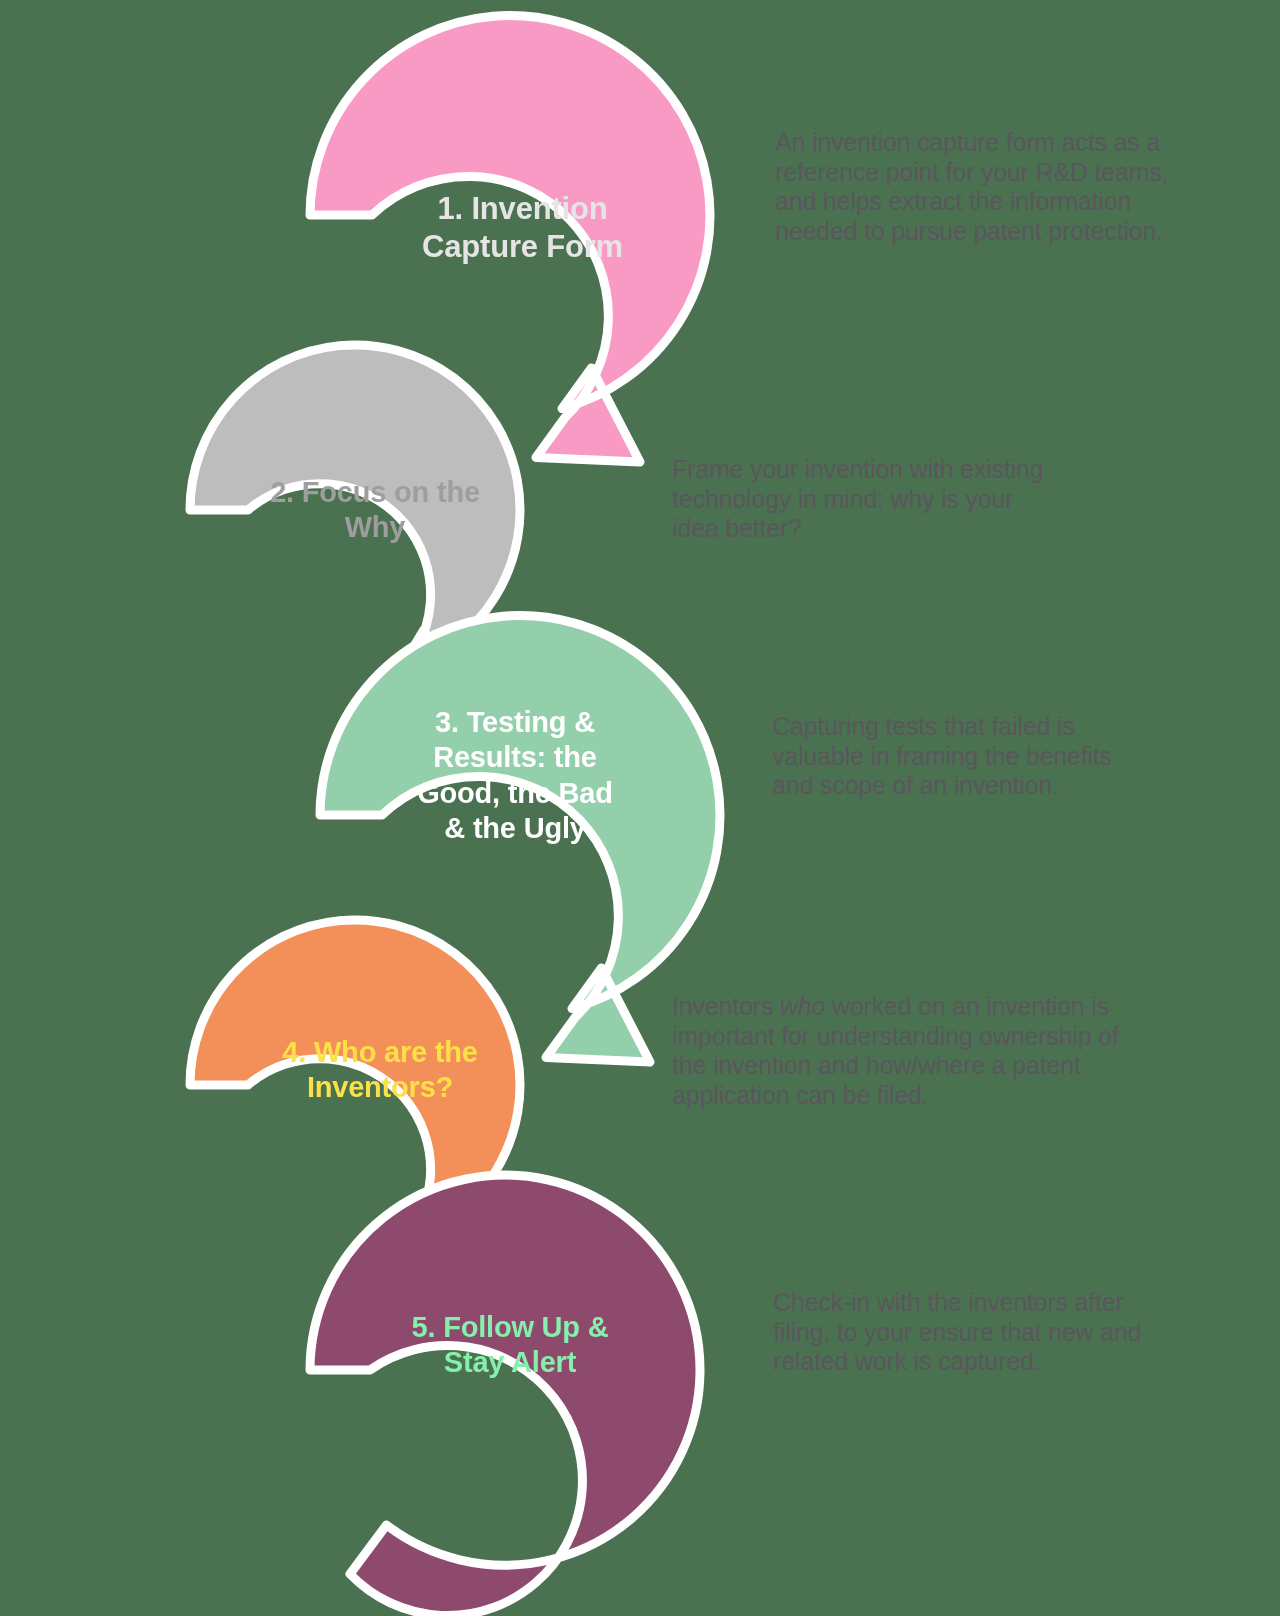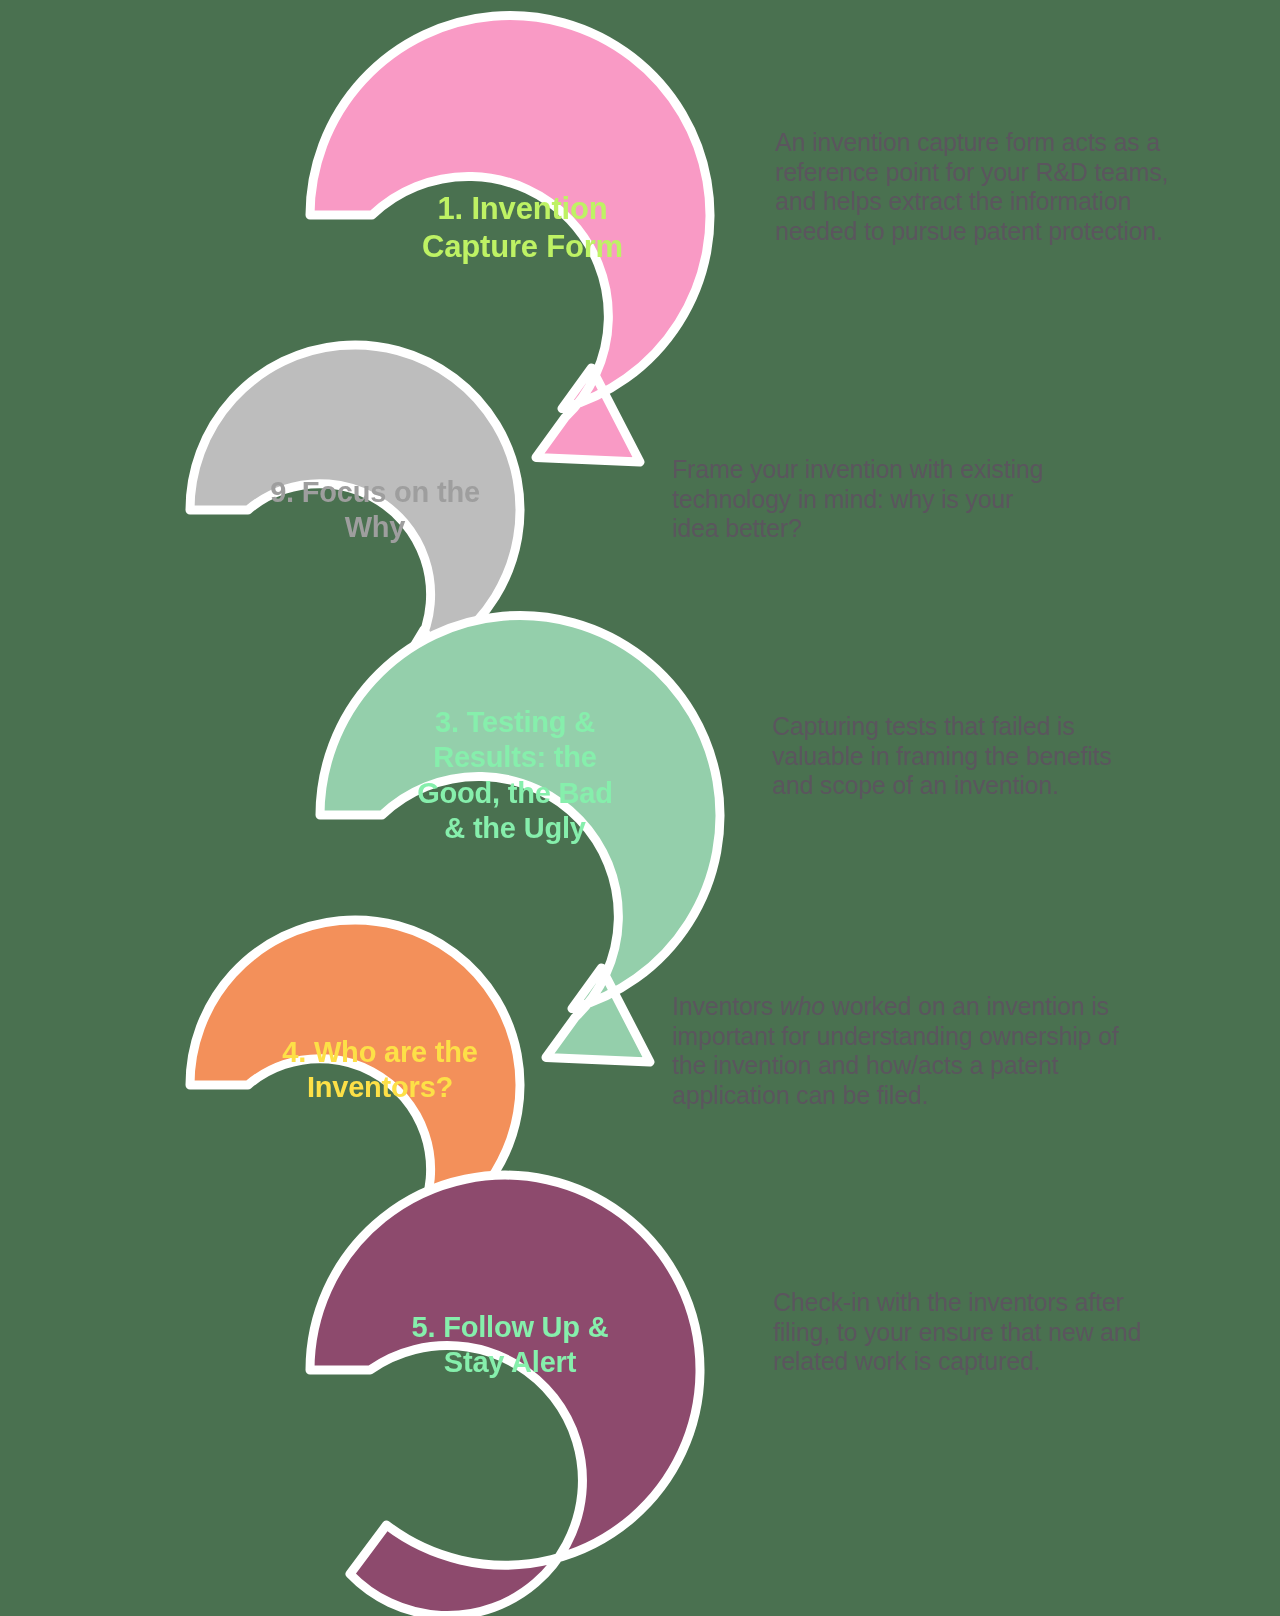--- a/index.html
+++ b/index.html
@@ -113,40 +113,40 @@
       <path d="M 310 1370
            A 195 195 0 1 1 386.5 1525.0
            L 386.5 1525.0
            L 350.0 1574.0
            A 135 135 0 1 0 370 1370
            Z" fill="#8d4a6d" stroke="#ffffff" stroke-width="9" stroke-linejoin="round"></path>
     </g>
 
   </svg>
 
-  <div class="step-title" id="title-1" style="color: #bef264;">1. Invention
+  <div class="step-title" id="title-1" style="color: #e5e5e5;">1. Invention
 Capture Form</div>
 
-  <div class="step-title" id="title-2" style="color: rgb(158, 158, 158);">9. Focus on the
+  <div class="step-title" id="title-2" style="color: rgb(158, 158, 158);">2. Focus on the
 Why</div>
 
-  <div class="step-title" id="title-3" style="color: #86efac;">3. Testing &amp;
+  <div class="step-title" id="title-3" style="color: #ffffff;">3. Testing &amp;
 Results: the
 Good, the Bad
 &amp; the Ugly</div>
 
   <div class="step-title" id="title-4" style="color: #fde047;">4. Who are the
 Inventors?</div>
 
   <div class="step-title" id="title-5" style="color: #86efac;">5. Follow Up &amp;
 Stay Alert</div>
 
   <div class="step-desc" id="desc-2">Frame your invention with existing technology in mind: why is your idea better?</div>
 
   <div class="step-desc" id="desc-1">An invention capture form acts as a reference point for your R&amp;D teams, and helps extract the information needed to pursue patent protection.</div>
 
   <div class="step-desc" id="desc-3">Capturing tests that failed is valuable in framing the benefits and scope of an invention.</div>
 
-  <div class="step-desc" id="desc-4"><span>Inventors </span><em>who</em><span> worked on an invention is important for understanding ownership of the invention and how/acts a patent application can be filed.</span></div>
+  <div class="step-desc" id="desc-4"><span>Inventors </span><em>who</em><span> worked on an invention is important for understanding ownership of the invention and how/where a patent application can be filed.</span></div>
 
   <div class="step-desc" id="desc-5">Check-in with the inventors after filing, to your ensure that new and related work is captured.</div>
 
 </div>
 
 </body></html>

